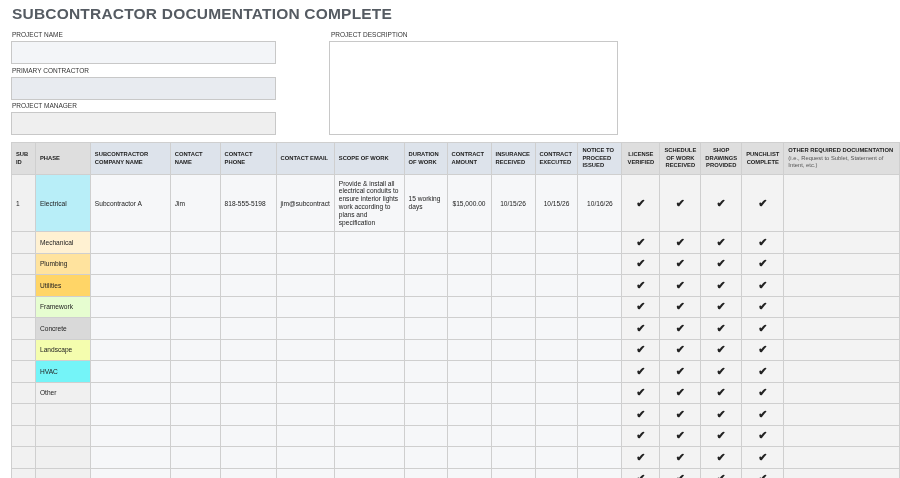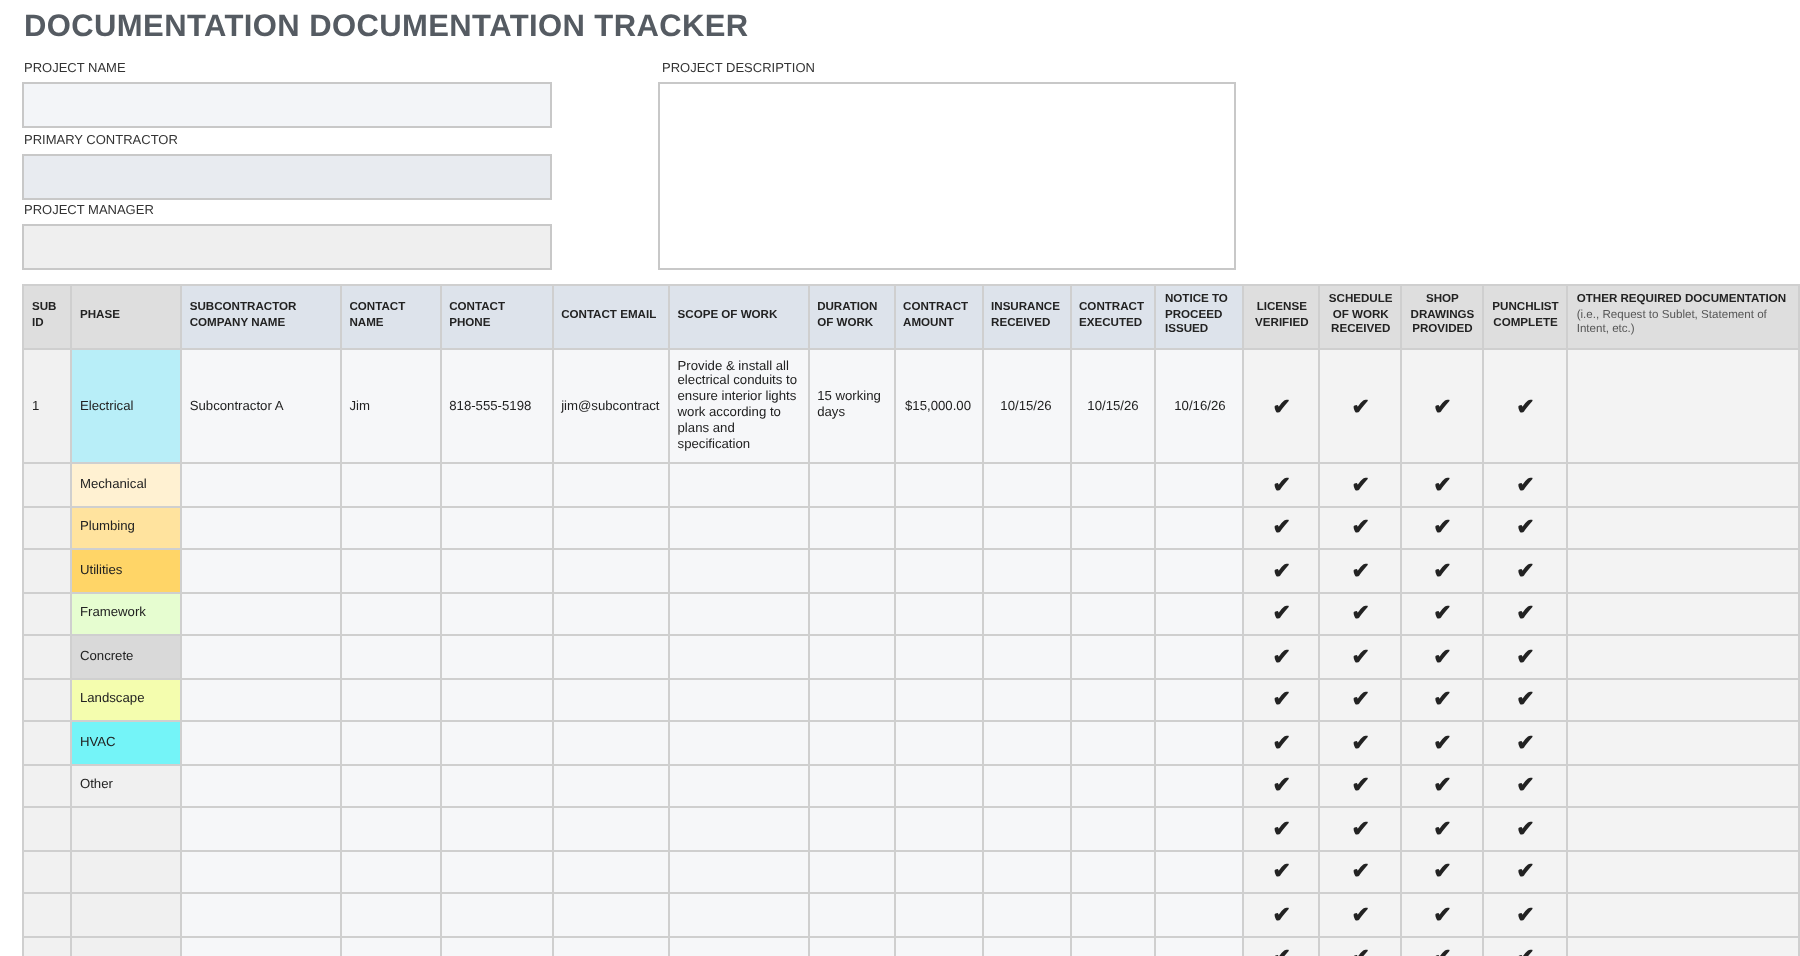--- a/index.html
+++ b/index.html
@@ -18,21 +18,21 @@
   table.grid td.phase { background:#f0f0f0; }
   table.grid td.chk { background:#f3f3f3; text-align:center; font-size:11px; font-weight:bold; }
   table.grid td.other { background:#f3f3f3; }
   table.grid td.wrap { white-space:normal; line-height:7.8px; }
   table.grid tr.first td { height:57px; }
   table.grid td.num { text-align:center; }
 </style>
 </head>
 <body>
 
-<div class="title">DOCUMENTATION DOCUMENTATION TRACKER</div>
+<div class="title">SUBCONTRACTOR DOCUMENTATION COMPLETE</div>
 
 <div class="flabel" style="left:12px;top:31px;">PROJECT NAME</div>
 <div class="fbox" id="f-pn" style="left: 11px; top: 41px; width: 265px; height: 23px; background: rgb(243, 245, 248);"></div>
 
 <div class="flabel" style="left:12px;top:67px;">PRIMARY CONTRACTOR</div>
 <div class="fbox" id="f-pc" style="left: 11px; top: 77px; width: 265px; height: 23px; background: rgb(232, 235, 240);"></div>
 
 <div class="flabel" style="left:12px;top:102px;">PROJECT MANAGER</div>
 <div class="fbox" id="f-pm" style="left: 11px; top: 112px; width: 265px; height: 23px; background: rgb(239, 239, 239);"></div>
 

